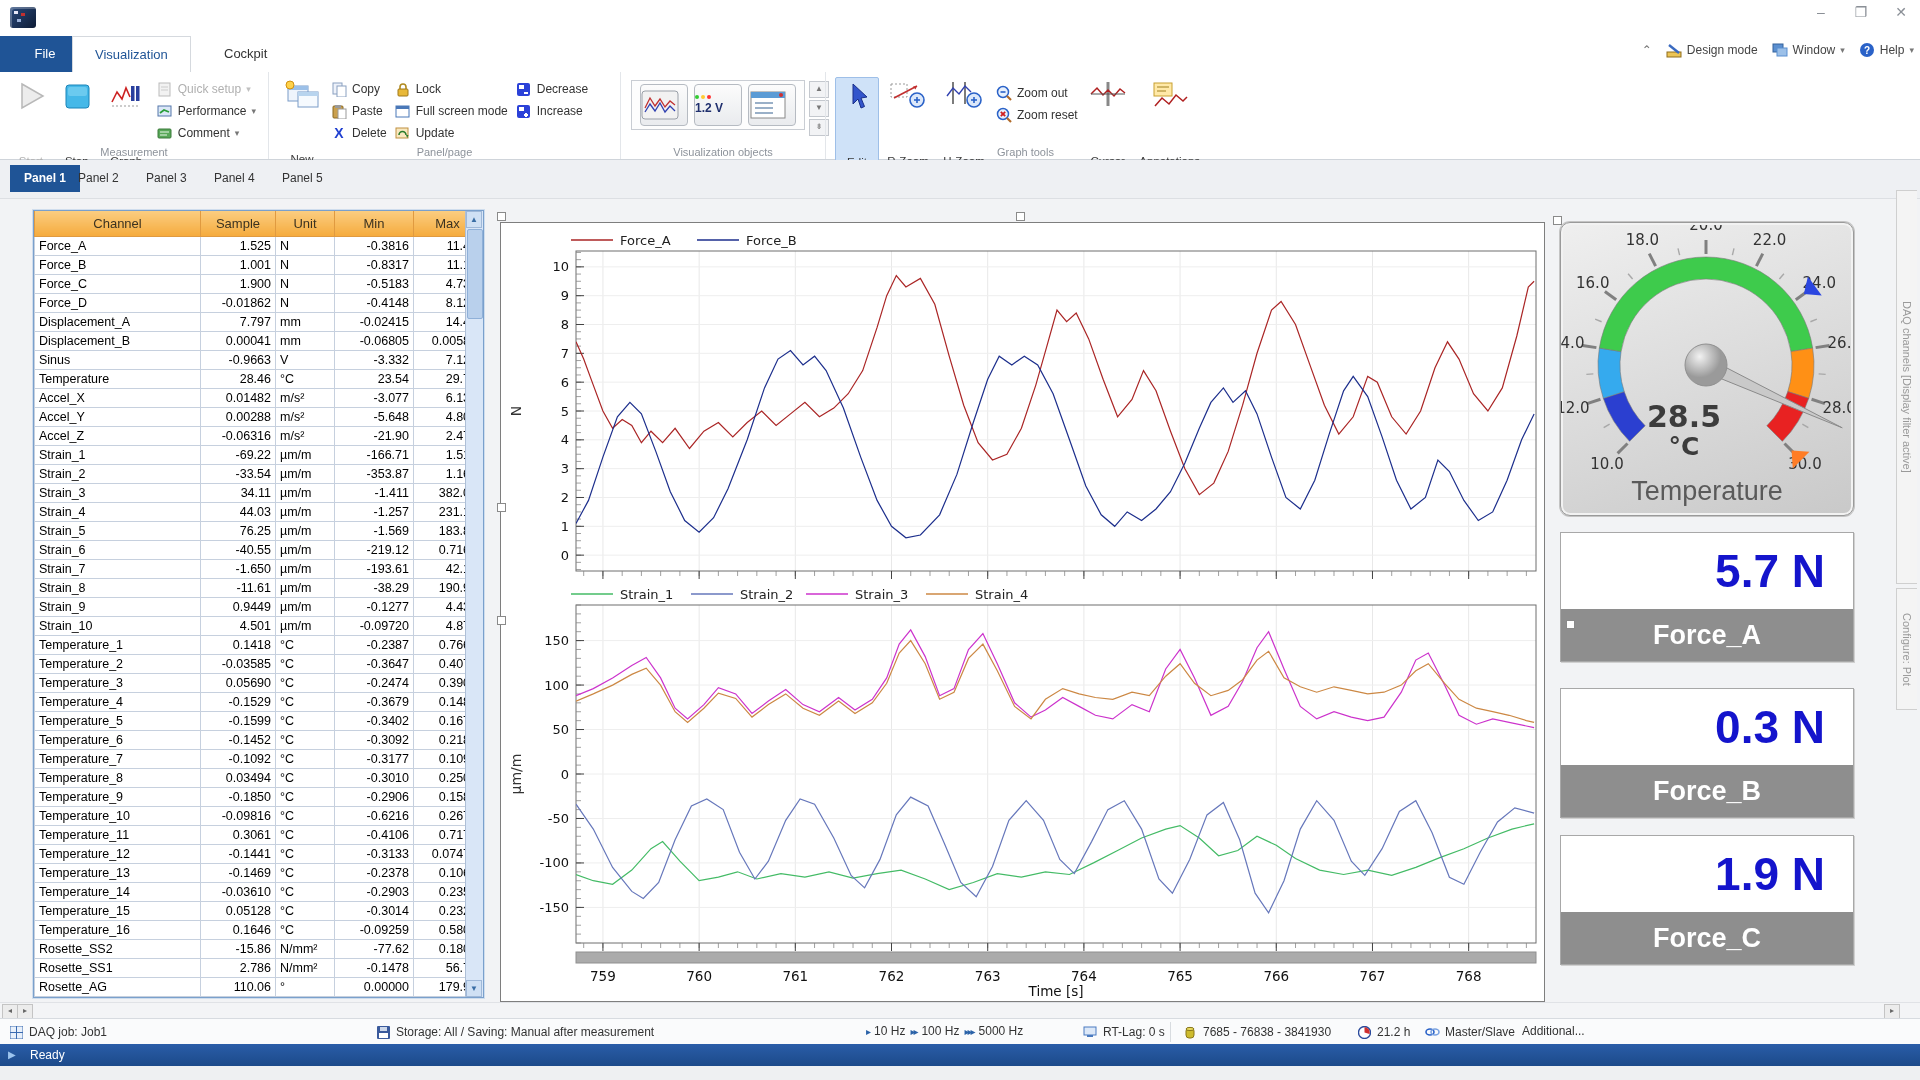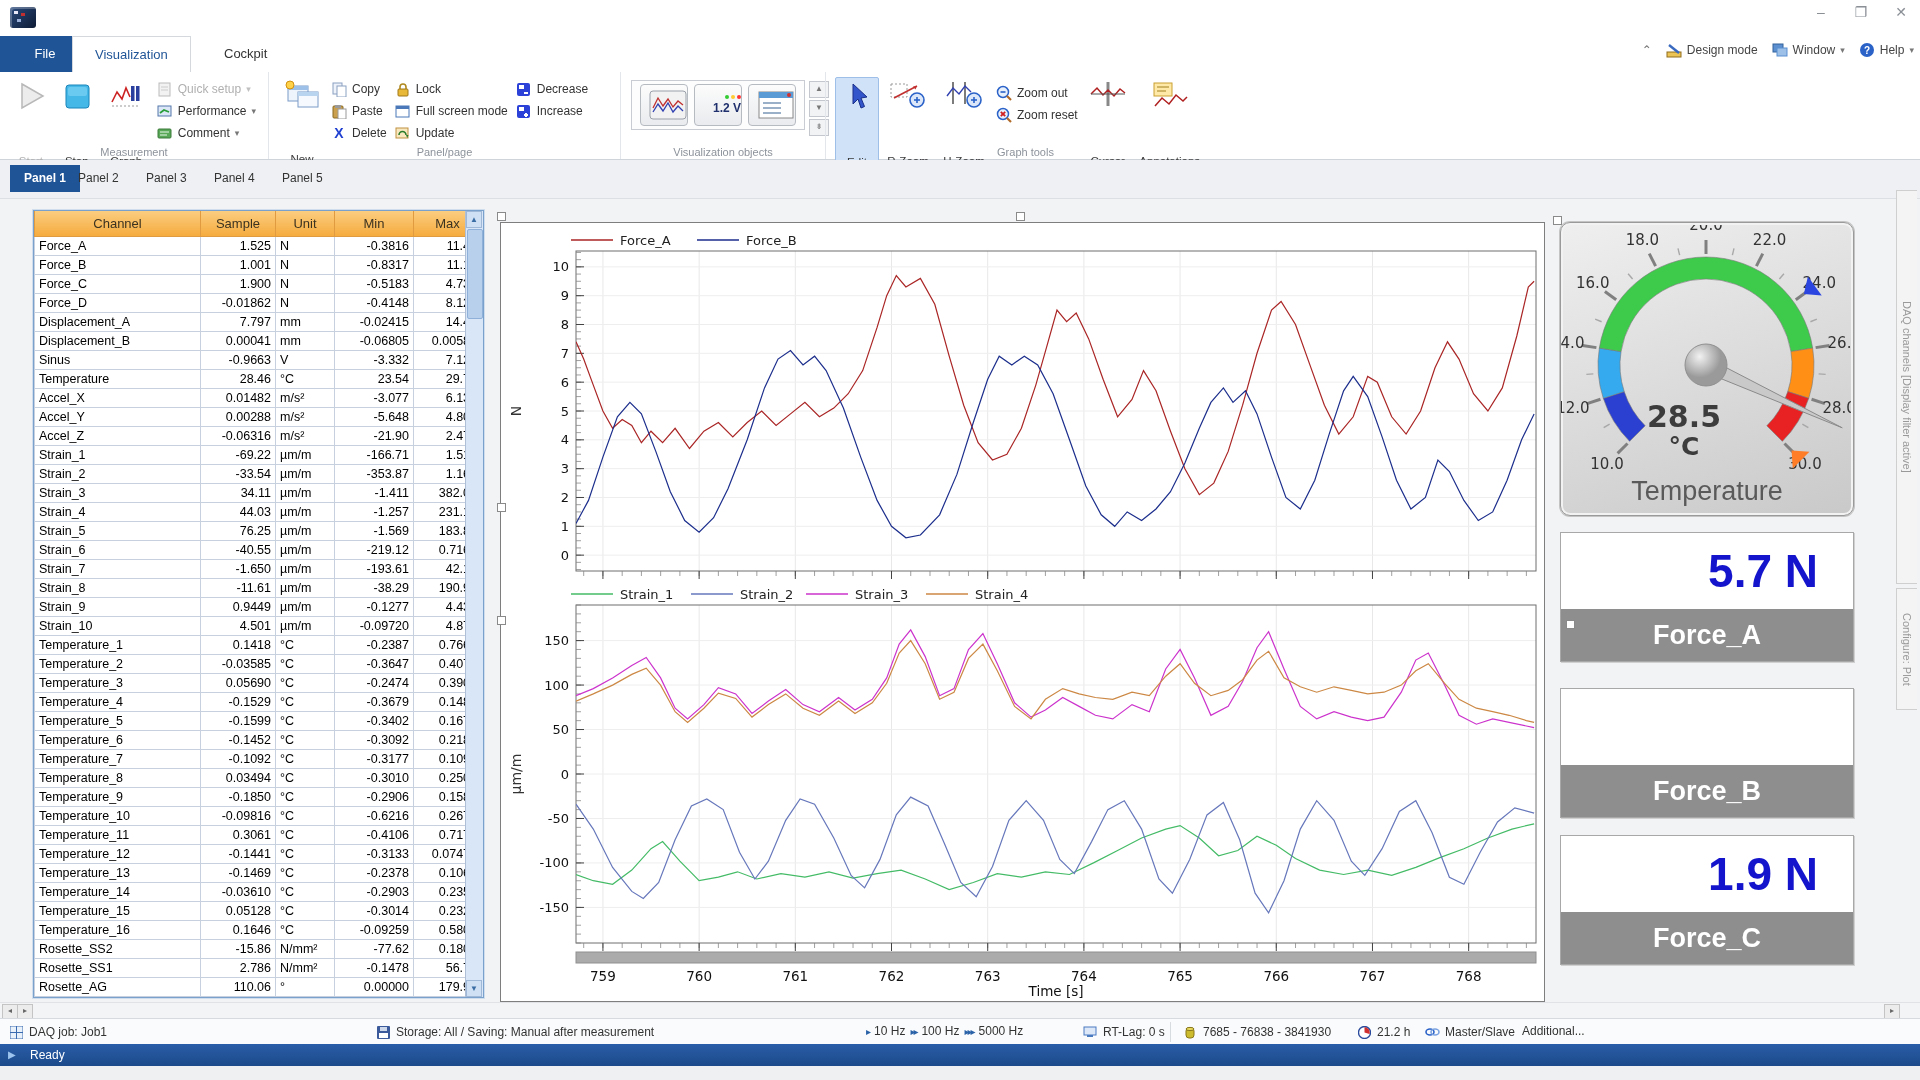--- a/index.html
+++ b/index.html
@@ -29,21 +29,21 @@
   .bigbtn{display:flex;flex-direction:column;align-items:center;justify-content:flex-start;
           width:48px;margin:1px 1px;font-size:11.5px;color:#3a3a3a;text-align:center;line-height:12px;padding-top:3px;gap:40px;}
   .bigbtn .blabel{margin-top:3px;}
   .bigbtn.disabled{color:#b0b0b0;}
   .bigbtn.hl{background:#cfe2f8;border:1px solid #9ebfe8;border-radius:2px;}
   .smallcol{display:flex;flex-direction:column;justify-content:flex-start;margin:2px 4px;}
   .smallrow{display:flex;align-items:center;gap:5px;height:22px;font-size:12px;color:#333;white-space:nowrap;}
   .smallrow.disabled{color:#b0b0b0;}
   .objbox{display:flex;align-items:center;gap:6px;border:1px solid #c9cdd3;background:#fdfdfd;padding:5px 8px;margin:4px 2px;height:50px;box-sizing:border-box;}
   .objbtn{width:46px;height:40px;border:1px solid #b6bbc2;border-radius:4px;background:linear-gradient(#fcfcfc,#e9ebee);
-          display:flex;align-items:flex-end;justify-content:center;flex-direction:column;}
+          display:flex;align-items:flex-start;justify-content:center;flex-direction:column;}
   .spincol{display:flex;flex-direction:column;gap:2px;margin:5px 0 0 2px;}
   .spinbtn{width:18px;height:15px;border:1px solid #c4c8ce;background:#f2f3f5;color:#777;font-size:8px;line-height:14px;text-align:center;}
   
   .panelstrip{position:absolute;top:160px;left:0;width:1920px;height:38px;background:#eef0f3;border-bottom:1px solid #dcdfe3;}
   .ptab{position:absolute;top:5px;height:27px;line-height:27px;padding:0 14px;font-size:12px;color:#333;}
   .ptab.active{background:#1f5496;color:#fff;font-weight:bold;}
   
   .chtablewrap{position:absolute;left:33px;top:210px;width:449px;height:786px;background:#fff;border:1px solid #7aa0cc;outline:1px solid #cfdded;}
   table.chtable{border-collapse:collapse;table-layout:fixed;width:432px;font-size:12.5px;}
   .chtable th{height:23px;background:linear-gradient(#fbcd80,#f5ab3e);border:1px solid #e09a40;border-top:none;
@@ -56,21 +56,21 @@
   .vsthumb{position:absolute;left:1px;top:18px;width:14px;height:88px;background:#b9d0ec;border:1px solid #8fb0d8;border-radius:2px;}
   
   .chartbox{position:absolute;left:500px;top:222px;width:1043px;height:778px;background:#fff;border:1px solid #7e7e7e;}
   
   .gaugebox{position:absolute;left:1560px;top:222px;width:292px;height:292px;border-radius:10px;border:1px solid #9a9a9a;
             background:linear-gradient(160deg,#efefef,#c9c9c9);box-shadow:inset 0 0 0 2px #f2f2f2,0 0 0 1px #c4c4c4;}
   .gaugetitle{position:absolute;left:0;right:0;bottom:8px;text-align:center;font-size:27px;color:#5a5a5a;}
   
   .digi{position:absolute;left:1560px;width:292px;height:128px;background:#fff;border:1px solid #a8a8a8;box-shadow:1px 1px 0 #d0d0d0;}
   .digival{position:absolute;top:0;left:0;right:0;height:76px;display:flex;align-items:center;justify-content:flex-end;
-           padding-right:35px;font-size:46px;font-weight:bold;color:#1414cc;}
+           padding-right:28px;font-size:46px;font-weight:bold;color:#1414cc;}
   .digiband{position:absolute;left:0;right:0;bottom:0;height:52px;background:#8e8e8e;display:flex;align-items:center;justify-content:center;
             font-size:27px;font-weight:bold;color:#fff;}
   
   .sidetab{position:absolute;left:1896px;width:20px;background:#f4f4f4;border:1px solid #cfcfcf;border-right:none;
            color:#9a9a9a;font-size:11px;display:flex;align-items:center;justify-content:center;}
   .sidetab span{writing-mode:vertical-rl;white-space:nowrap;}
   
   .hscrollrow{position:absolute;left:0;top:1002px;width:1920px;height:16px;background:#f3f4f6;border-top:1px solid #e0e2e6;}
   .hsbtn{position:absolute;top:1px;width:14px;height:13px;background:#ececec;border:1px solid #c4c4c4;color:#666;
          font-size:8px;line-height:12px;text-align:center;}
@@ -1107,20 +1107,21 @@
       <text x="123" y="230" font-size="25" text-anchor="middle" fill="#3c3c3c" font-family="&quot;DejaVu Sans&quot;,sans-serif" font-weight="bold">°C</text>
     </svg>
   <div class="gaugetitle">Temperature</div>
 </div>
 
 <div class="digi" style="top:532px;">
   <div class="digival">5.7 N</div>
   <div class="digiband">Force_A</div>
 </div>
 <div class="digi" style="top:688px;">
+  <div class="digival">0.3 N</div>
   <div class="digiband">Force_B</div>
 </div>
 <div class="digi" style="top:835px;">
   <div class="digival">1.9 N</div>
   <div class="digiband">Force_C</div>
 </div>
 
 <div class="sidetab" style="top:190px;height:392px;">
   <span>DAQ channels [Display filter active]</span>
 </div>

